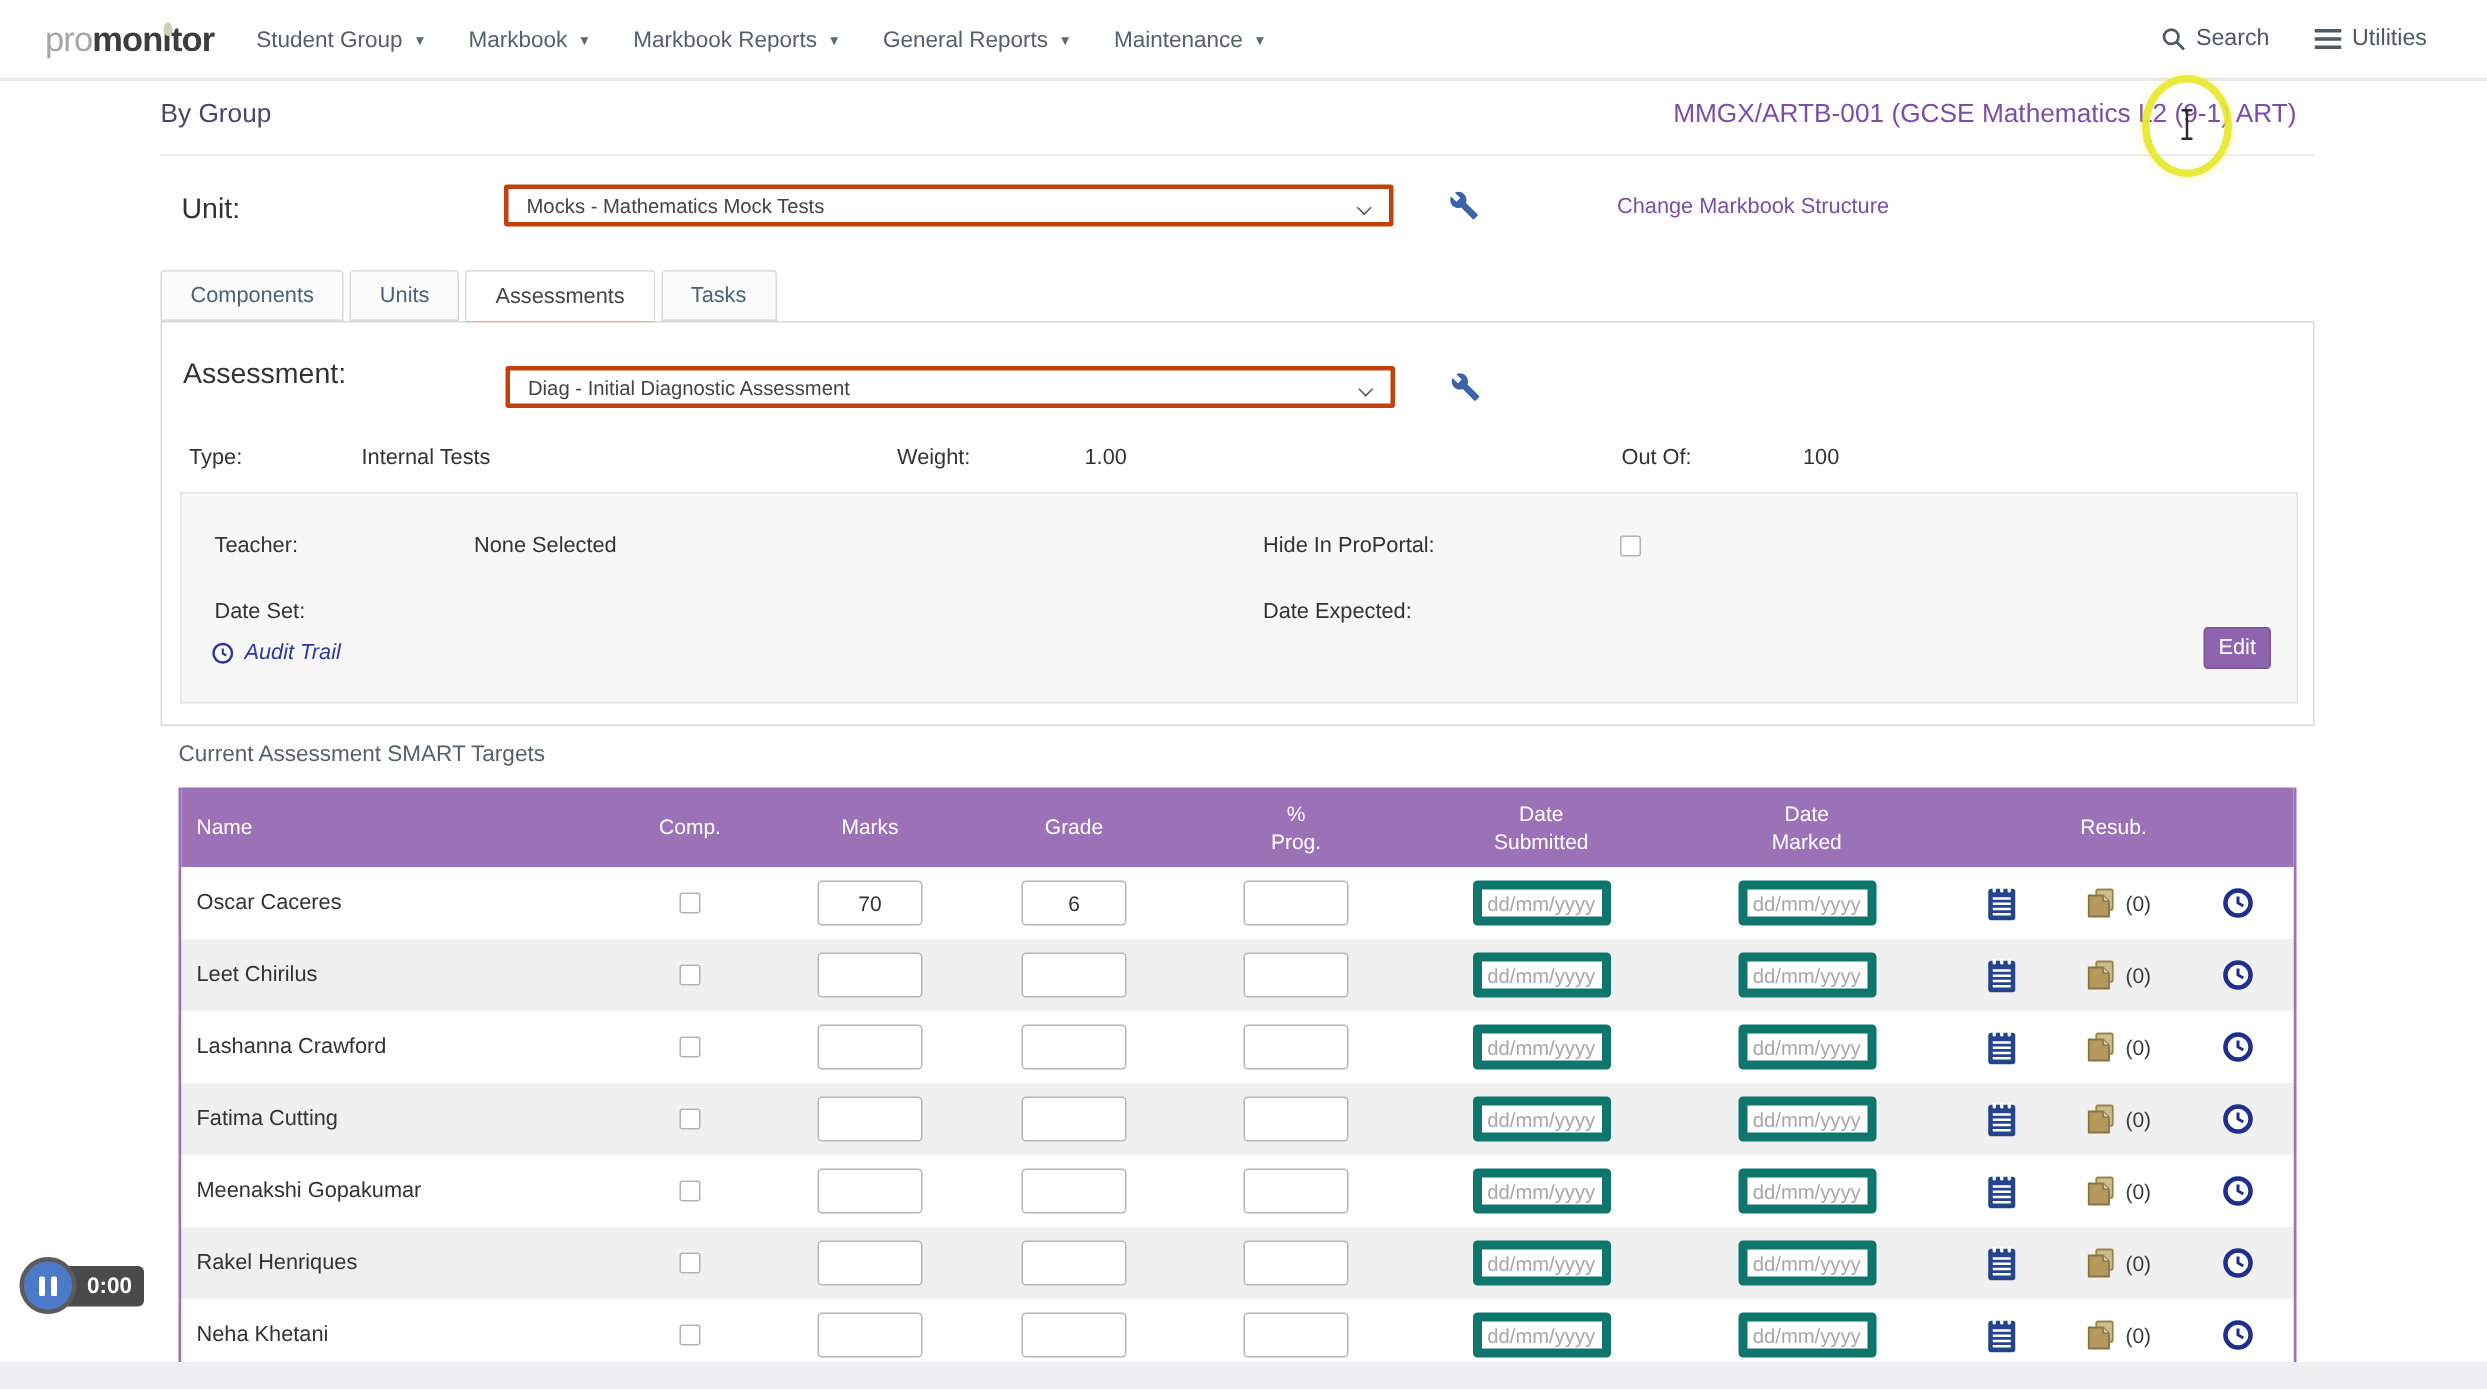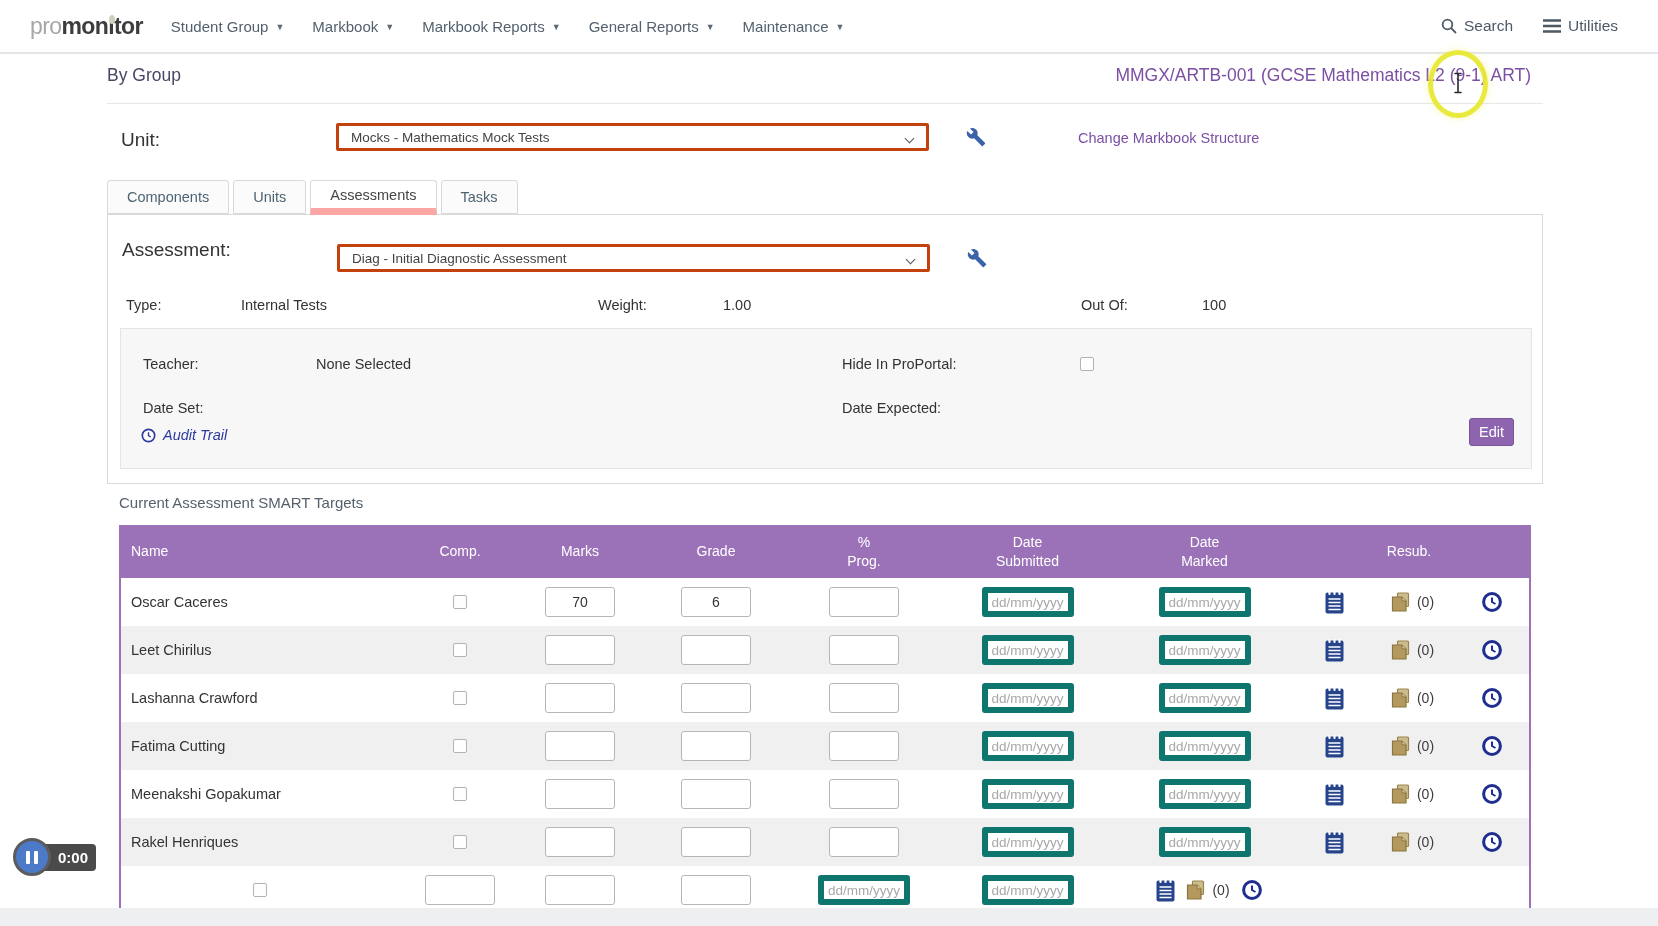--- a/index.html
+++ b/index.html
@@ -43,21 +43,21 @@
                transform:rotate(45deg); }
   .wrench { position:absolute; width:20px; height:20px; cursor:pointer; }
   .unit-wrench { left:966px; top:73px; }
   .change-link { position:absolute; left:1078px; top:76px; font-size:14.5px; color:#7b4fa3; cursor:pointer; }
 
   
   .tabs { position:absolute; left:107px; top:126px; display:flex; gap:4px; z-index:2; }
   .tab { height:34px; padding:0 19px; display:flex; align-items:center; background:#fbfbfb;
          border:1px solid #d9d9d9; border-radius:3px 3px 0 0; font-size:14.5px;
          color:#4c6372; cursor:pointer; }
-  .tab.active { background:#fff; height:35px; border-bottom:7px solid #fca5a5; color:#454545; }
+  .tab.active { background:#fff; height:35px; border-bottom:1px solid #fca5a5; color:#454545; }
   .panel { position:absolute; left:107px; top:160px; width:1436px; height:270px;
            background:#fff; border:1px solid #d9d9d9; }
   .assess-label { position:absolute; left:14px; top:24px; }
   .assess-select { left:229px; top:29px; width:593px; }
   .assess-wrench { left:859px; top:33px; }
   .meta { position:absolute; top:82px; font-size:14.5px; }
   .m-type-l { left:18px; }  .m-type-v { left:133px; }
   .m-weight-l { left:490px; } .m-weight-v { left:615px; }
   .m-outof-l { left:973px; }  .m-outof-v { left:1094px; }
 
@@ -518,20 +518,21 @@
       </span>
       <span class="icon">
         <svg width="22" height="22" viewBox="0 0 22 22">
                 <circle cx="11" cy="11" r="8.4" fill="#fff" stroke="#1e2f8f" stroke-width="3"></circle>
                 <path d="M11 6.6V11l3.5 2" stroke="#1e2f8f" stroke-width="2" fill="none"></path>
               </svg>
       </span>
     </div>
   </div>
         <div class="tgrid trow">
+    <div class="cell-name">Neha Khetani</div>
     <div>
             <input type="checkbox" class="cb" style="">
           </div>
     <div>
             <input type="text" class="inp-num" style="">
           </div>
     <div>
             <input type="text" class="inp-num" style="">
           </div>
     <div>

